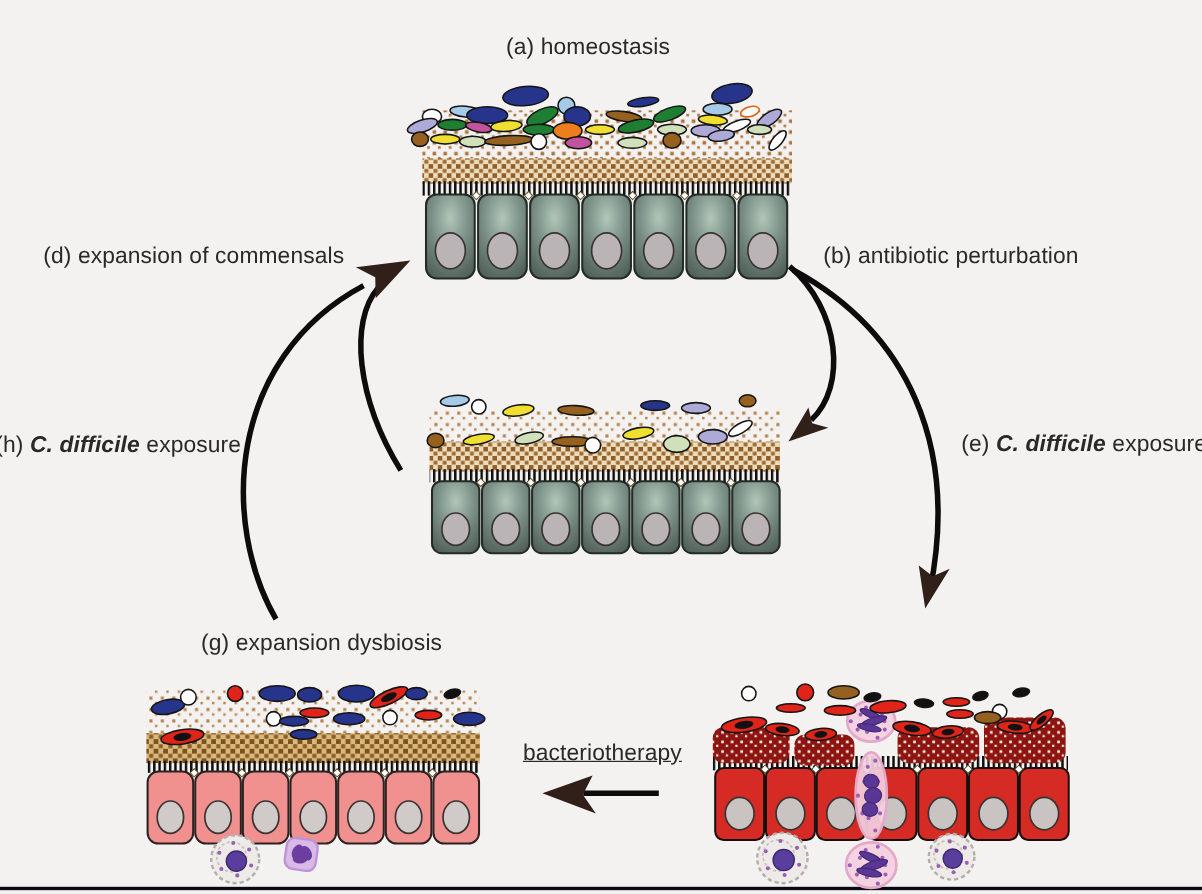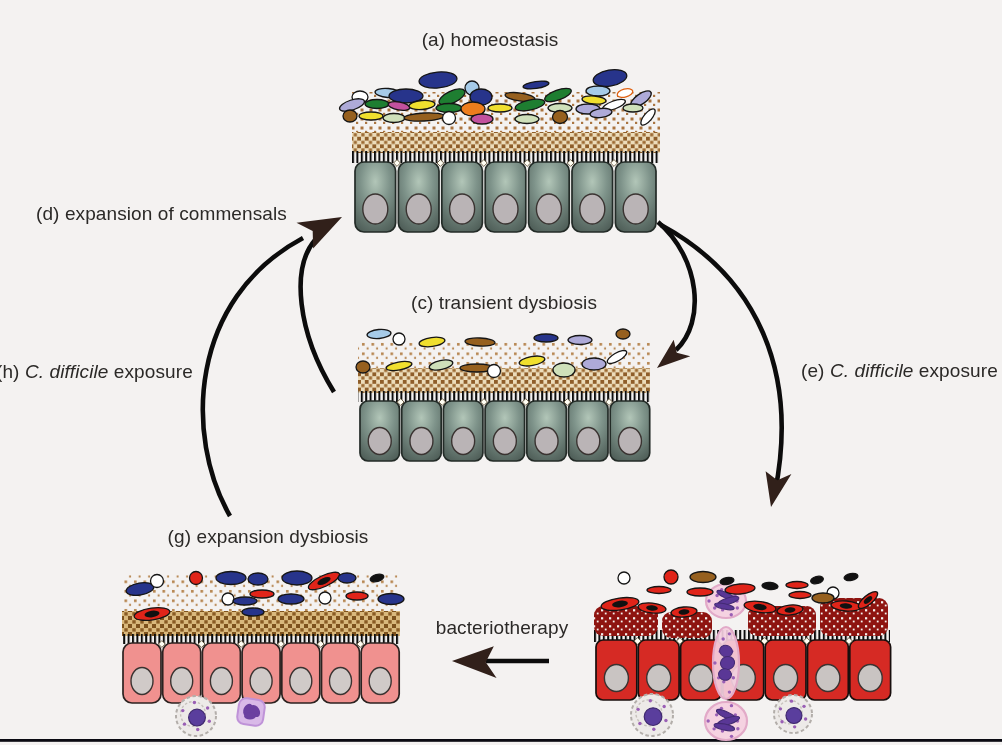--- a/index.html
+++ b/index.html
@@ -1,20 +1,20 @@
 <!DOCTYPE html>
 <html><head>
 <meta charset="utf-8">
 <style>
   html,body{margin:0;padding:0;background:#ffffff;}
   #canvas{position:relative;width:1002px;height:745px;background:#f4f2f1;overflow:hidden;
           font-family:"Liberation Sans",sans-serif;}
   #fig{position:absolute;left:0;top:0;}
   .lbl{position:absolute;font-size:19px;color:#2b2927;white-space:nowrap;letter-spacing:0.1px;}
-  .lbl .it{font-style:italic;}
+  .lbl .it{font-style:italic;font-weight:bold;}
   .ctr{text-align:center;}
 </style>
 </head>
 <body>
 
 <div id="canvas">
   <svg id="fig" width="1002" height="745" viewBox="0 0 1002 745">
     <defs>
       <radialGradient id="tealCell" cx="50%" cy="28%" r="80%">
         <stop offset="0%" stop-color="#b2c6b8"></stop>
@@ -330,19 +330,19 @@
       <path d="M334,392 C297,332 291,268 315,240" fill="none" stroke="#0c0c0c" stroke-width="4.6"></path>
       <path d="M230,516 C184,436 189,299 303,238" fill="none" stroke="#0c0c0c" stroke-width="4.6"></path>
       <path d="M549,661 L486,661" fill="none" stroke="#0c0c0c" stroke-width="4.6"></path>
       <path d="M0,0 L-33,-12.5 L-25,-1 L-31,11 Z" fill="#31201a" transform="translate(657,368) rotate(140) scale(1)"></path>
       <path d="M0,0 L-33,-12.5 L-25,-1 L-31,11 Z" fill="#31201a" transform="translate(771,507) rotate(101) scale(1.1)"></path>
       <path d="M0,0 L-33,-12.5 L-25,-1 L-31,11 Z" fill="#31201a" transform="translate(342,217) rotate(-28) scale(1.3)"></path>
       <path d="M0,0 L-33,-12.5 L-25,-1 L-31,11 Z" fill="#31201a" transform="translate(452,661) rotate(180) scale(1.35)"></path>
     </svg>
 
   <div class="lbl ctr" style="left:336px;top:29px;width:308px;">(a) homeostasis</div>
-  <div class="lbl ctr" style="left:358px;top:292px;width:292px;">(c) transient dysbiosis</div>
+  <div class="lbl" style="left:686px;top:203px;">(b) antibiotic perturbation</div>
   <div class="lbl" style="left:801px;top:360px;"><span>(e) </span><span class="it">C. difficile</span><span> exposure</span></div>
   <div class="lbl" style="left:36px;top:203px;">(d) expansion of commensals</div>
   <div class="lbl ctr" style="left:122px;top:526px;width:292px;">(g) expansion dysbiosis</div>
   <div class="lbl" style="left:-4px;top:361px;"><span>(h) </span><span class="it">C. difficile</span><span> exposure</span></div>
-  <div class="lbl ctr" style="left:421px;top:617px;width:162px;">bacteriotherapy</div>
+  <div class="lbl ctr" style="left:421px;top:617px;width:162px;text-decoration:underline;">bacteriotherapy</div>
 </div>
 
 </body></html>

